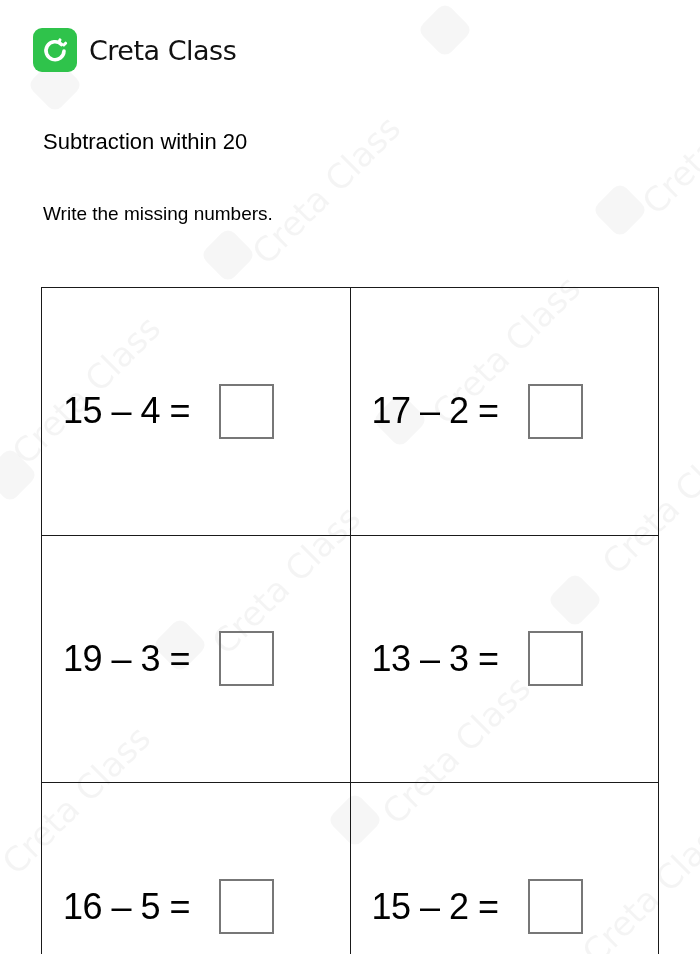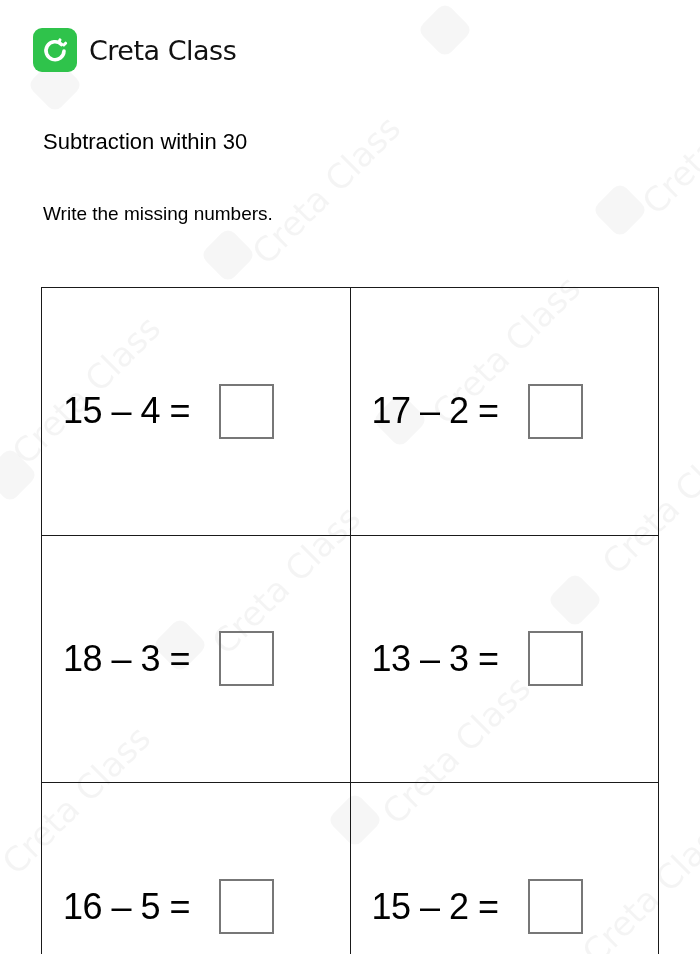--- a/index.html
+++ b/index.html
@@ -75,21 +75,21 @@
   <div class="brand-logo">
     <svg width="30" height="30" viewBox="0 0 30 30">
       <path d="M21.5 9.5 A9 9 0 1 0 24 16" fill="none" stroke="#ffffff" stroke-width="3.6" stroke-linecap="round"></path>
       <line x1="19" y1="7.5" x2="20" y2="4.8" stroke="#ffffff" stroke-width="3" stroke-linecap="round"></line>
       <line x1="23.8" y1="10" x2="25.6" y2="8.2" stroke="#ffffff" stroke-width="3" stroke-linecap="round"></line>
     </svg>
   </div>
   <span class="brand-name">Creta Class</span>
 </div>
 
-<div class="title">Subtraction within 30</div>
+<div class="title">Subtraction within 20</div>
 <div class="instruction">Write the missing numbers.</div>
 
 <table class="worksheet">
   <tbody>
     <tr>
       <td>
           <div class="cell-inner">
             <span class="expr">15 – 4 =</span>
             <input class="answer-box" type="text" style="">
           </div>
@@ -97,21 +97,21 @@
       <td>
           <div class="cell-inner">
             <span class="expr">17 – 2 =</span>
             <input class="answer-box" type="text" style="">
           </div>
         </td>
     </tr>
     <tr>
       <td>
           <div class="cell-inner">
-            <span class="expr">18 – 3 =</span>
+            <span class="expr">19 – 3 =</span>
             <input class="answer-box" type="text" style="">
           </div>
         </td>
       <td>
           <div class="cell-inner">
             <span class="expr">13 – 3 =</span>
             <input class="answer-box" type="text" style="">
           </div>
         </td>
     </tr>

